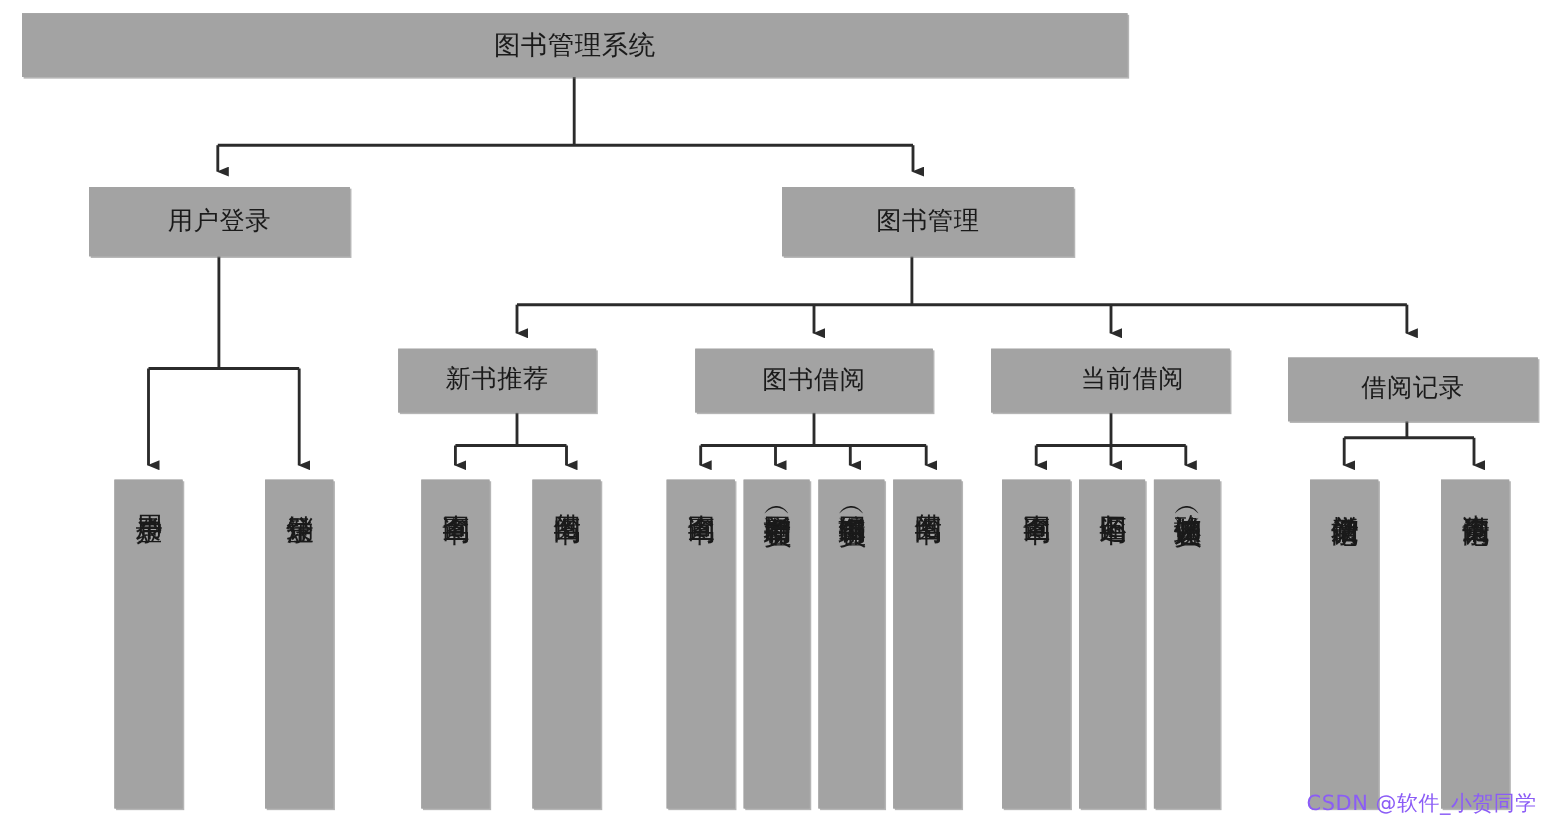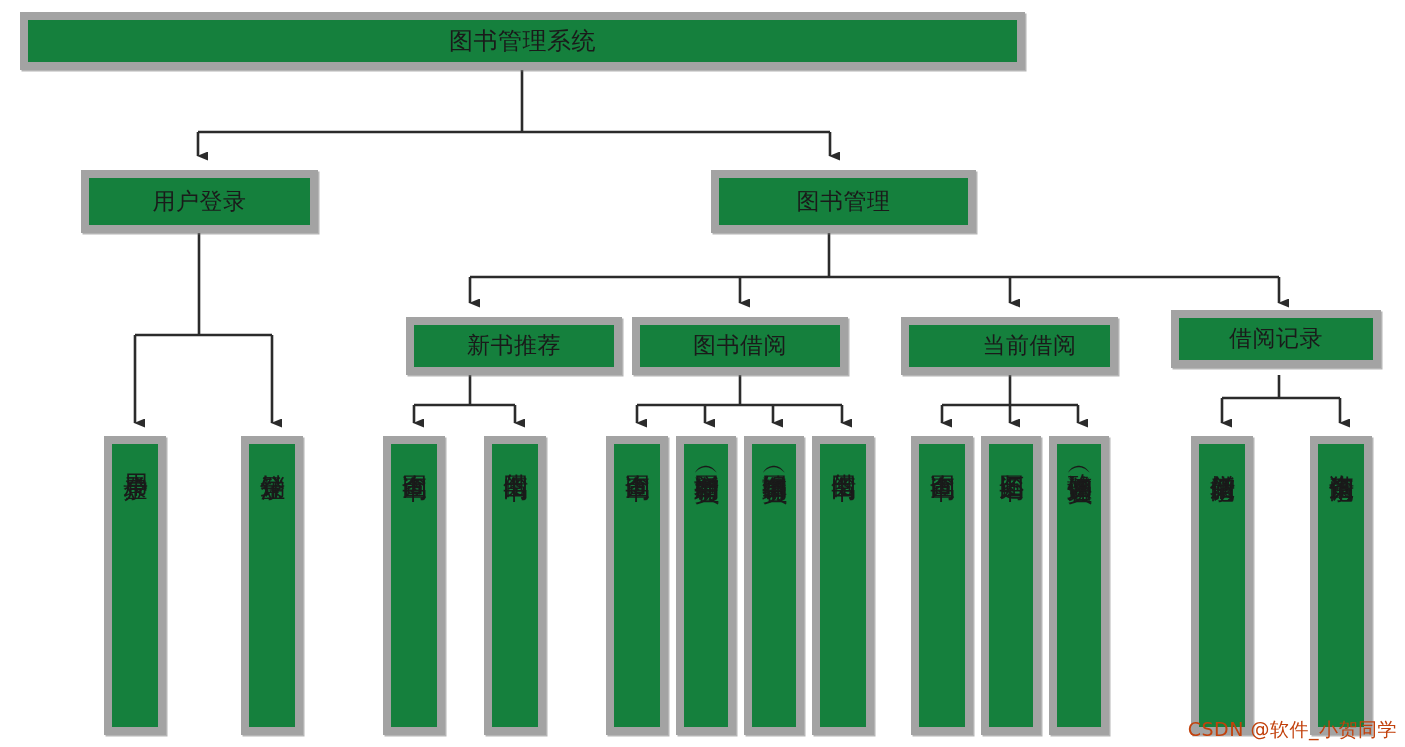--- a/index.html
+++ b/index.html
@@ -21,22 +21,22 @@
     position: absolute;
     left: 0;
     top: 0;
     width: 1405px;
     height: 747px;
     pointer-events: none;
   }
   .node {
     position: absolute;
     box-sizing: border-box;
-    background: #15803d;
-    border: 8px solid #a3a3a3;
+    background: #a3a3a3;
+    border: 2px solid #a3a3a3;
     box-shadow: 1.5px 1.5px 0 0 rgba(120,120,120,0.55);
     display: flex;
     align-items: center;
     justify-content: center;
     color: #1a1a1a;
   }
   .node .label {
     display: block;
     text-align: center;
     line-height: 1.18;
@@ -62,21 +62,21 @@
     font-size: 25px;
     line-height: 1.06;
     letter-spacing: 1px;
     white-space: nowrap;
   }
   #watermark {
     position: absolute;
     right: 8px;
     bottom: 4px;
     font-size: 19px;
-    color: #c2410c;
+    color: #8b5cf6;
     letter-spacing: 0.5px;
     white-space: nowrap;
     user-select: none;
   }
 </style>
 </head>
 <body>
 
 <div id="canvas">
 
@@ -136,33 +136,33 @@
   </div>
 
   <div class="node h" style="left:81px; top:170px; width:237px; height:63px;">
     <span class="label">用户登录</span>
   </div>
 
   <div class="node h" style="left:711px; top:170px; width:265px; height:63px;">
     <span class="label">图书管理</span>
   </div>
 
-  <div class="node h" style="left:362px; top:317px; width:216px; height:58px;margin-left:44px;">
+  <div class="node h" style="left:362px; top:317px; width:180px; height:58px;">
     <span class="label">新书推荐</span>
   </div>
 
   <div class="node h" style="left:632px; top:317px; width:216px; height:58px;font-family:Liberation Serif, serif;">
     <span class="label">图书借阅</span>
   </div>
 
   <div class="node h" style="left:901px; top:317px; width:217px; height:58px;padding-left:40px;">
     <span class="label">当前借阅</span>
   </div>
 
-  <div class="node h" style="left:1171px; top:310px; width:210px; height:58px;">
+  <div class="node h" style="left:1171px; top:325px; width:227px; height:58px;">
     <span class="label">借阅记录</span>
   </div>
 
   <div class="node v" style="left:104px; top:436px; width:62px; height:299px;">
     <span class="label">用户登录</span>
   </div>
 
   <div class="node v" style="left:241px; top:436px; width:62px; height:299px;">
     <span class="label">注销登录</span>
   </div>

